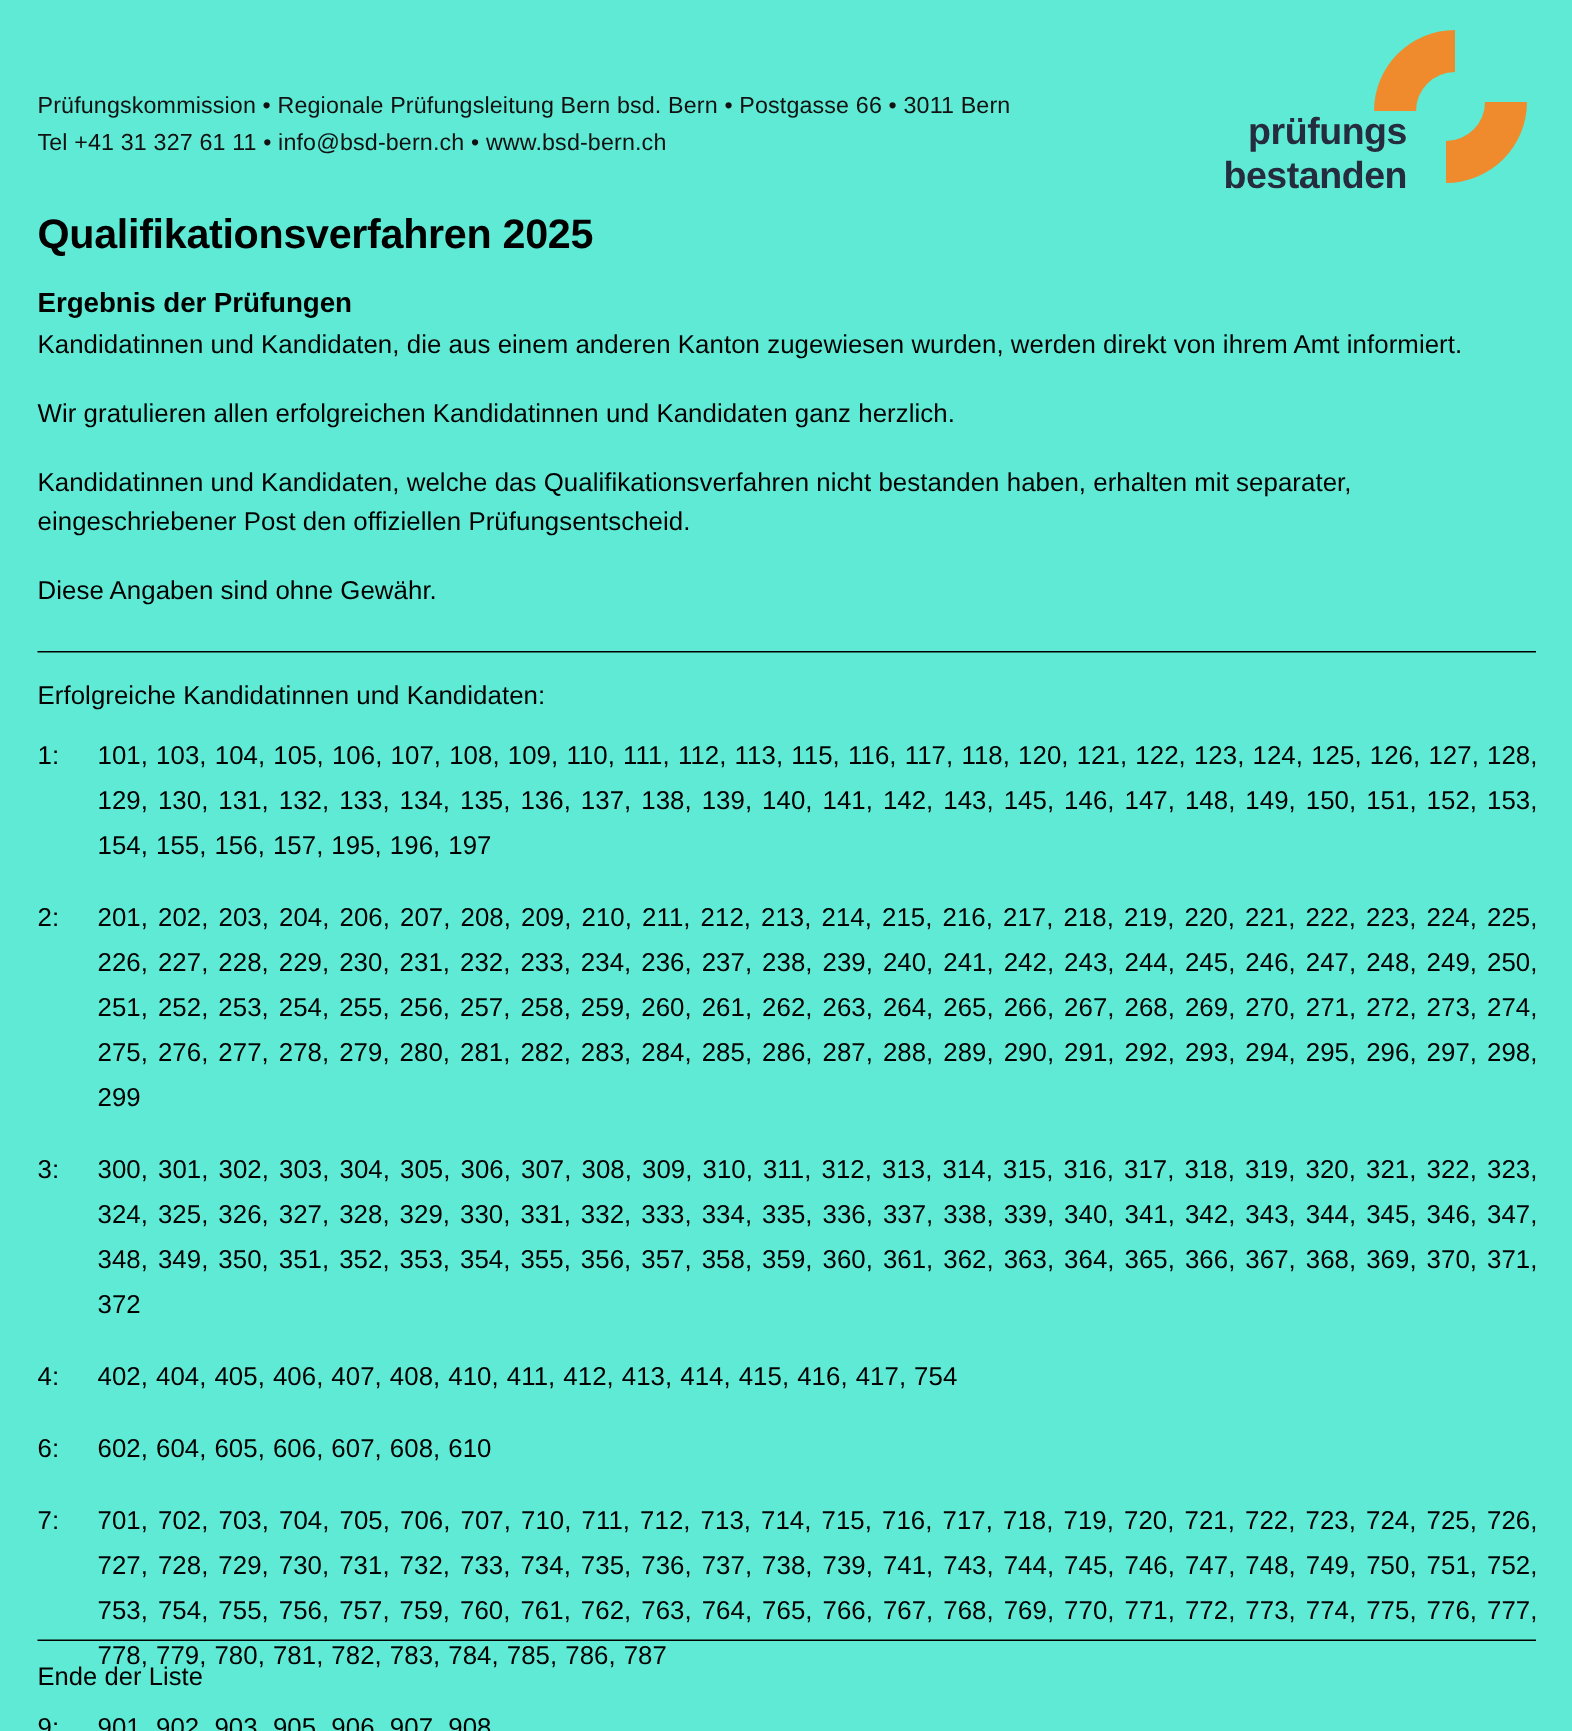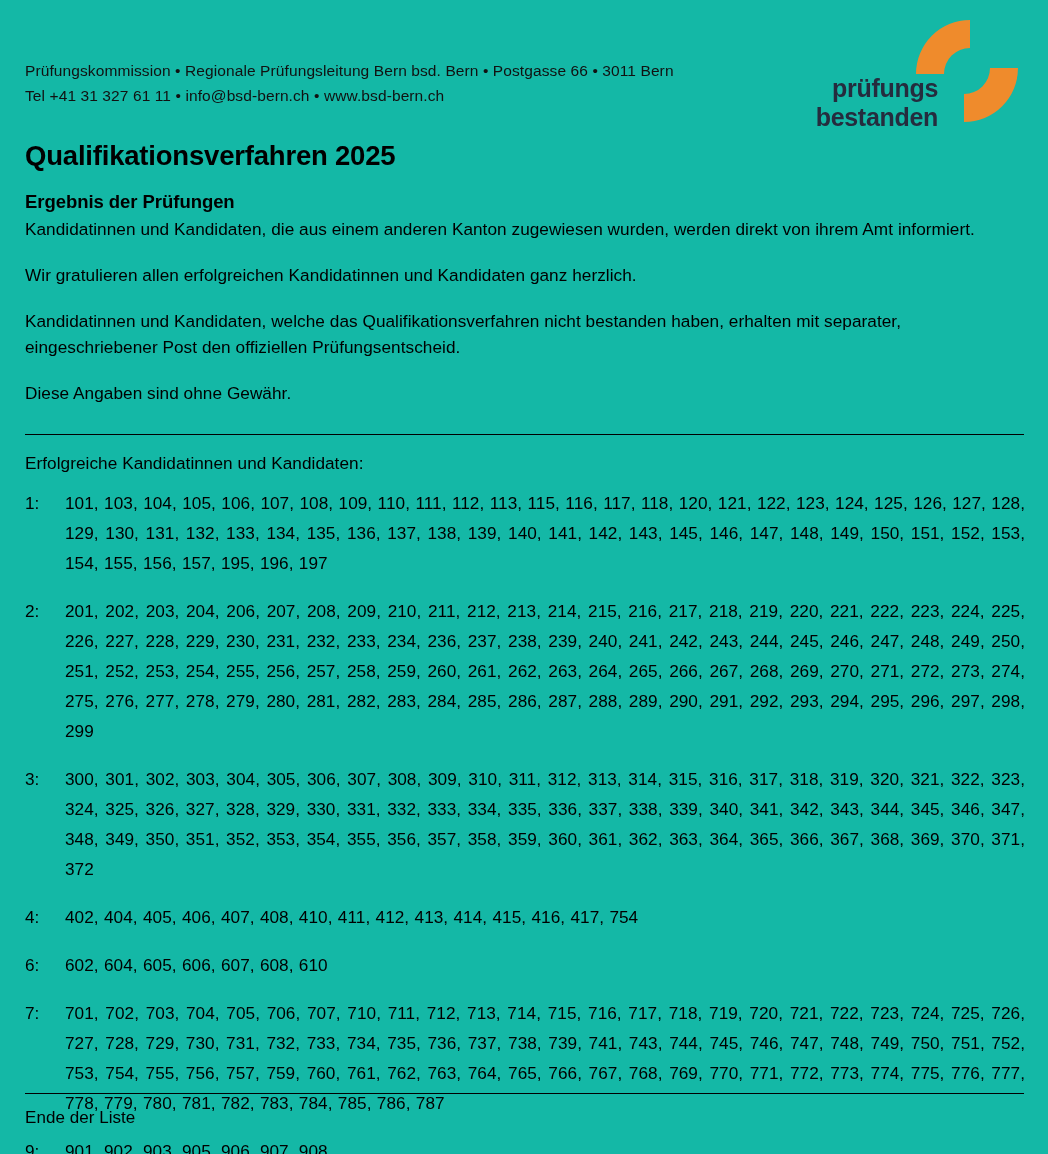--- a/index.html
+++ b/index.html
@@ -11,21 +11,21 @@
   body {
     font-family: "Liberation Sans", "DejaVu Sans", sans-serif;
     color: #000000;
     -webkit-font-smoothing: antialiased;
   }
   .page {
     position: relative;
     width: 1048px;
     height: 1154px;
     margin: 0 auto;
-    background: #14b8a6;
+    background: #5eead4;
     overflow: hidden;
     box-sizing: border-box;
   }
 
   
   .header {
     position: absolute;
     left: 25px;
     top: 58px;
     width: 760px;

